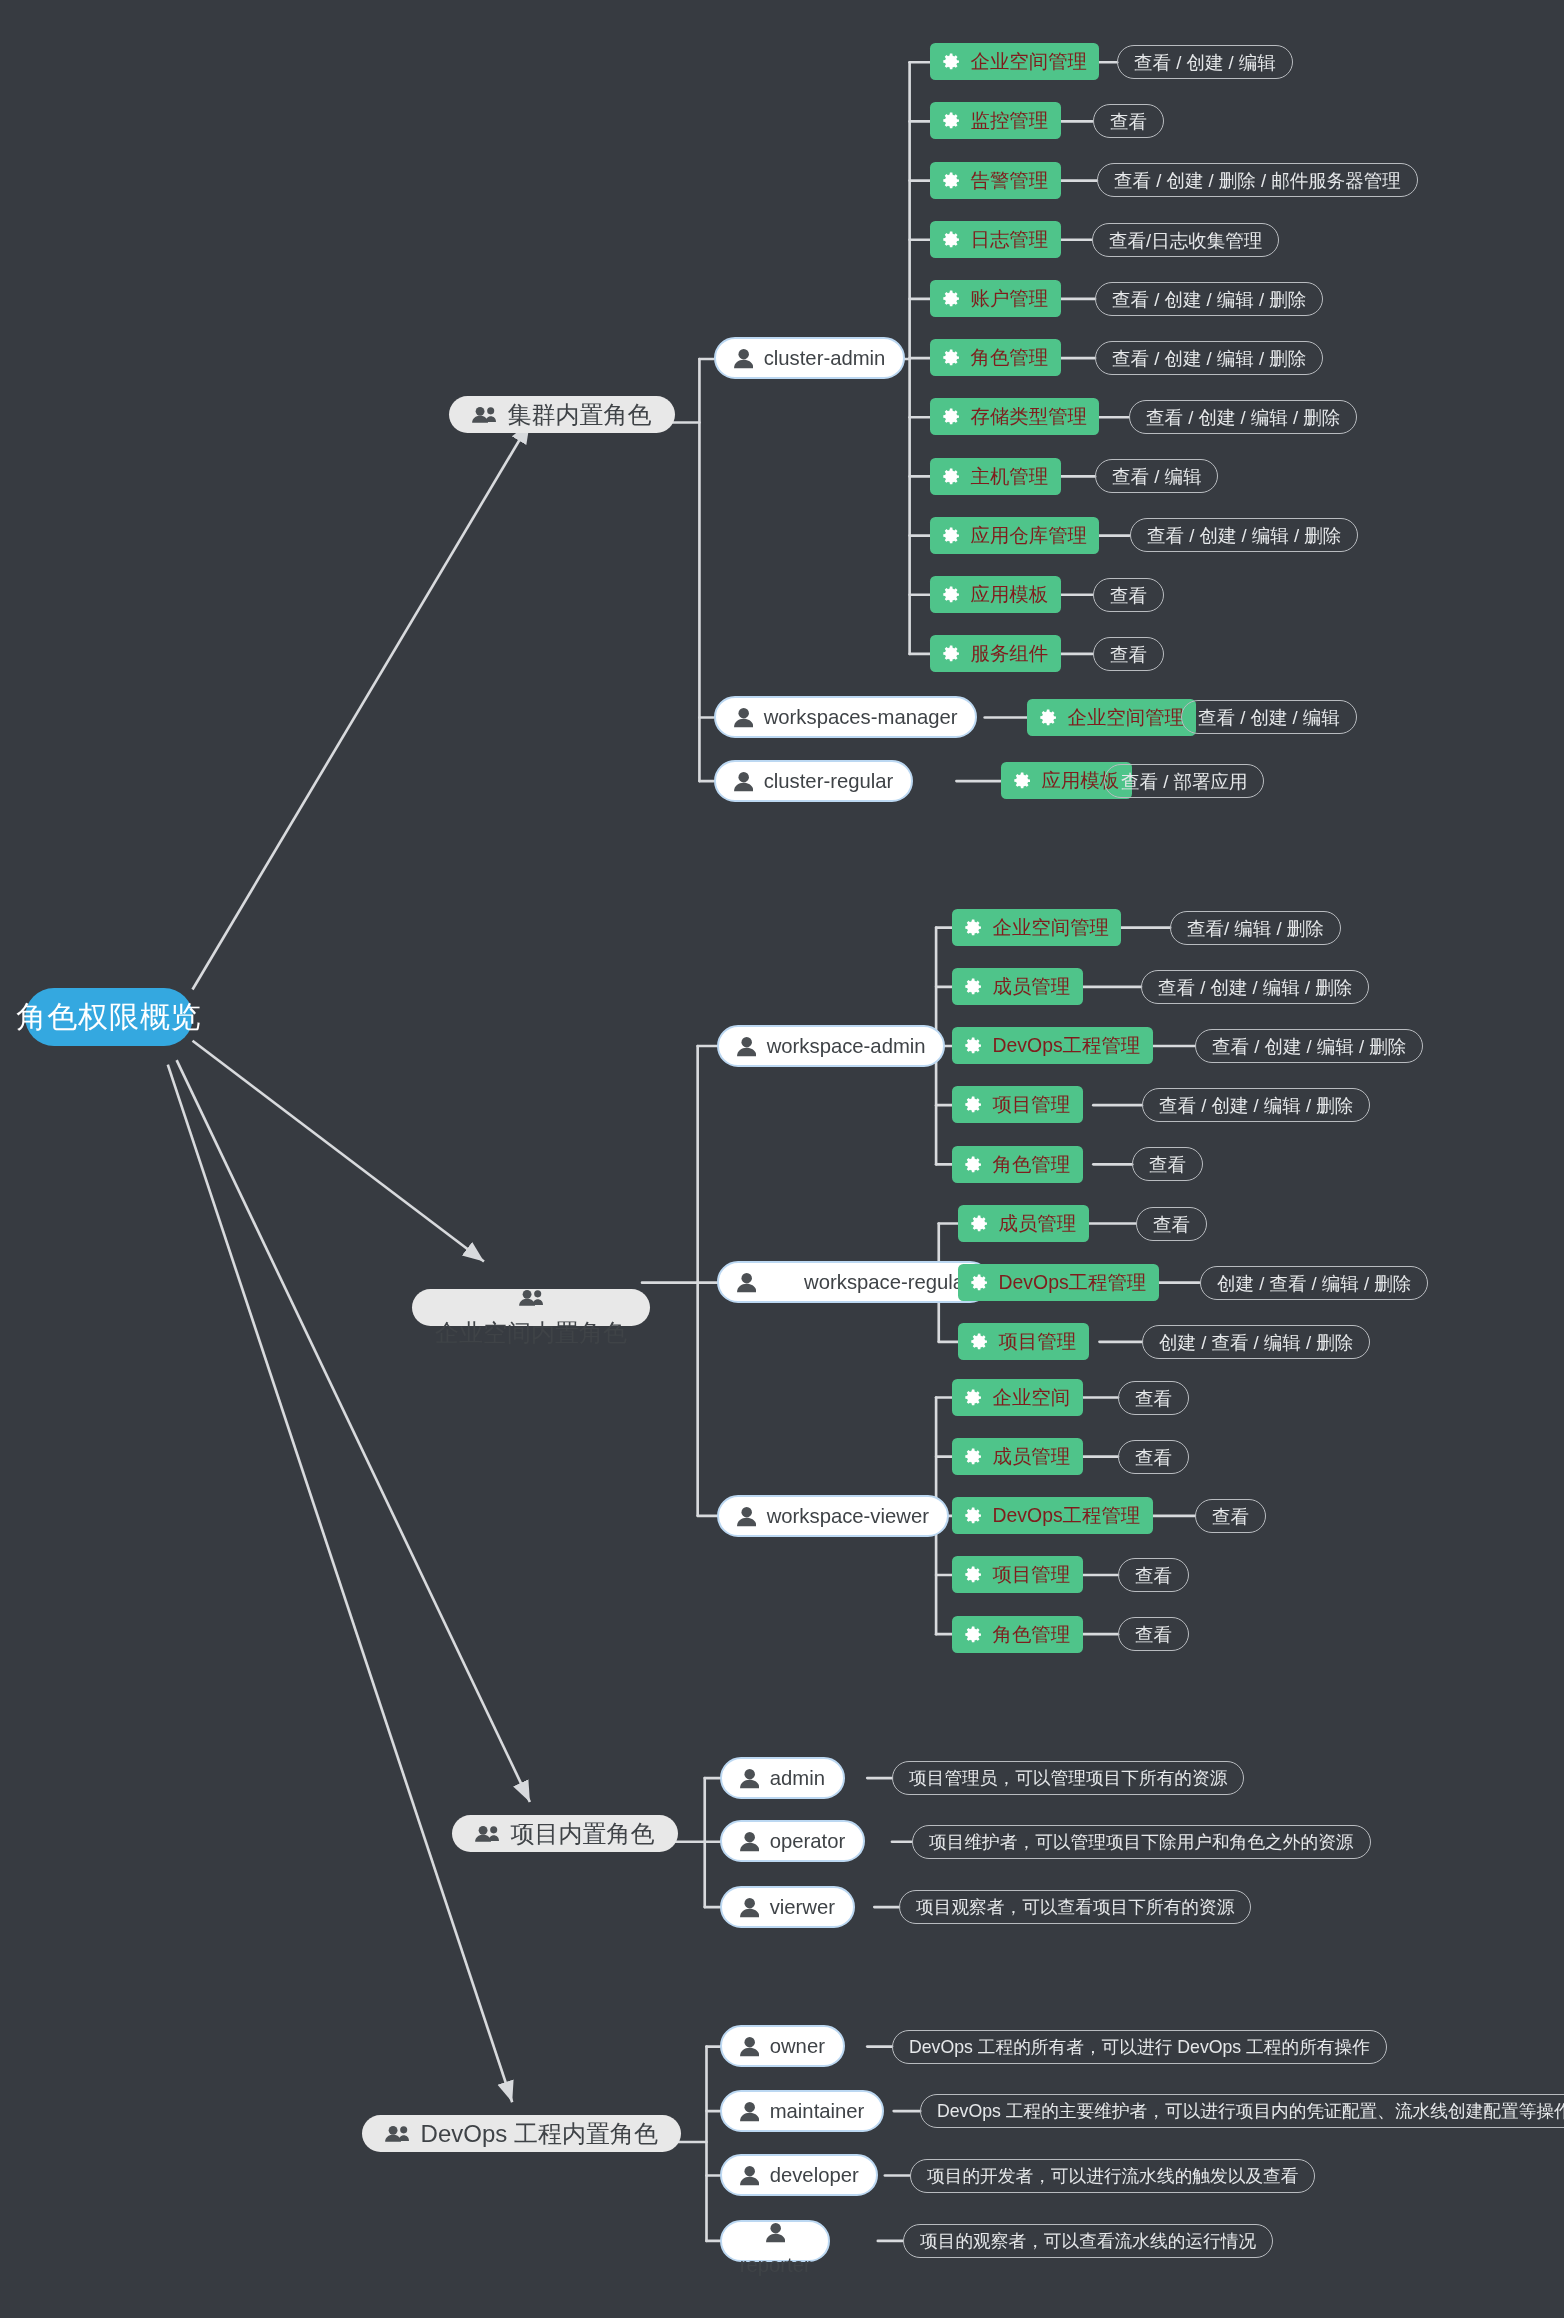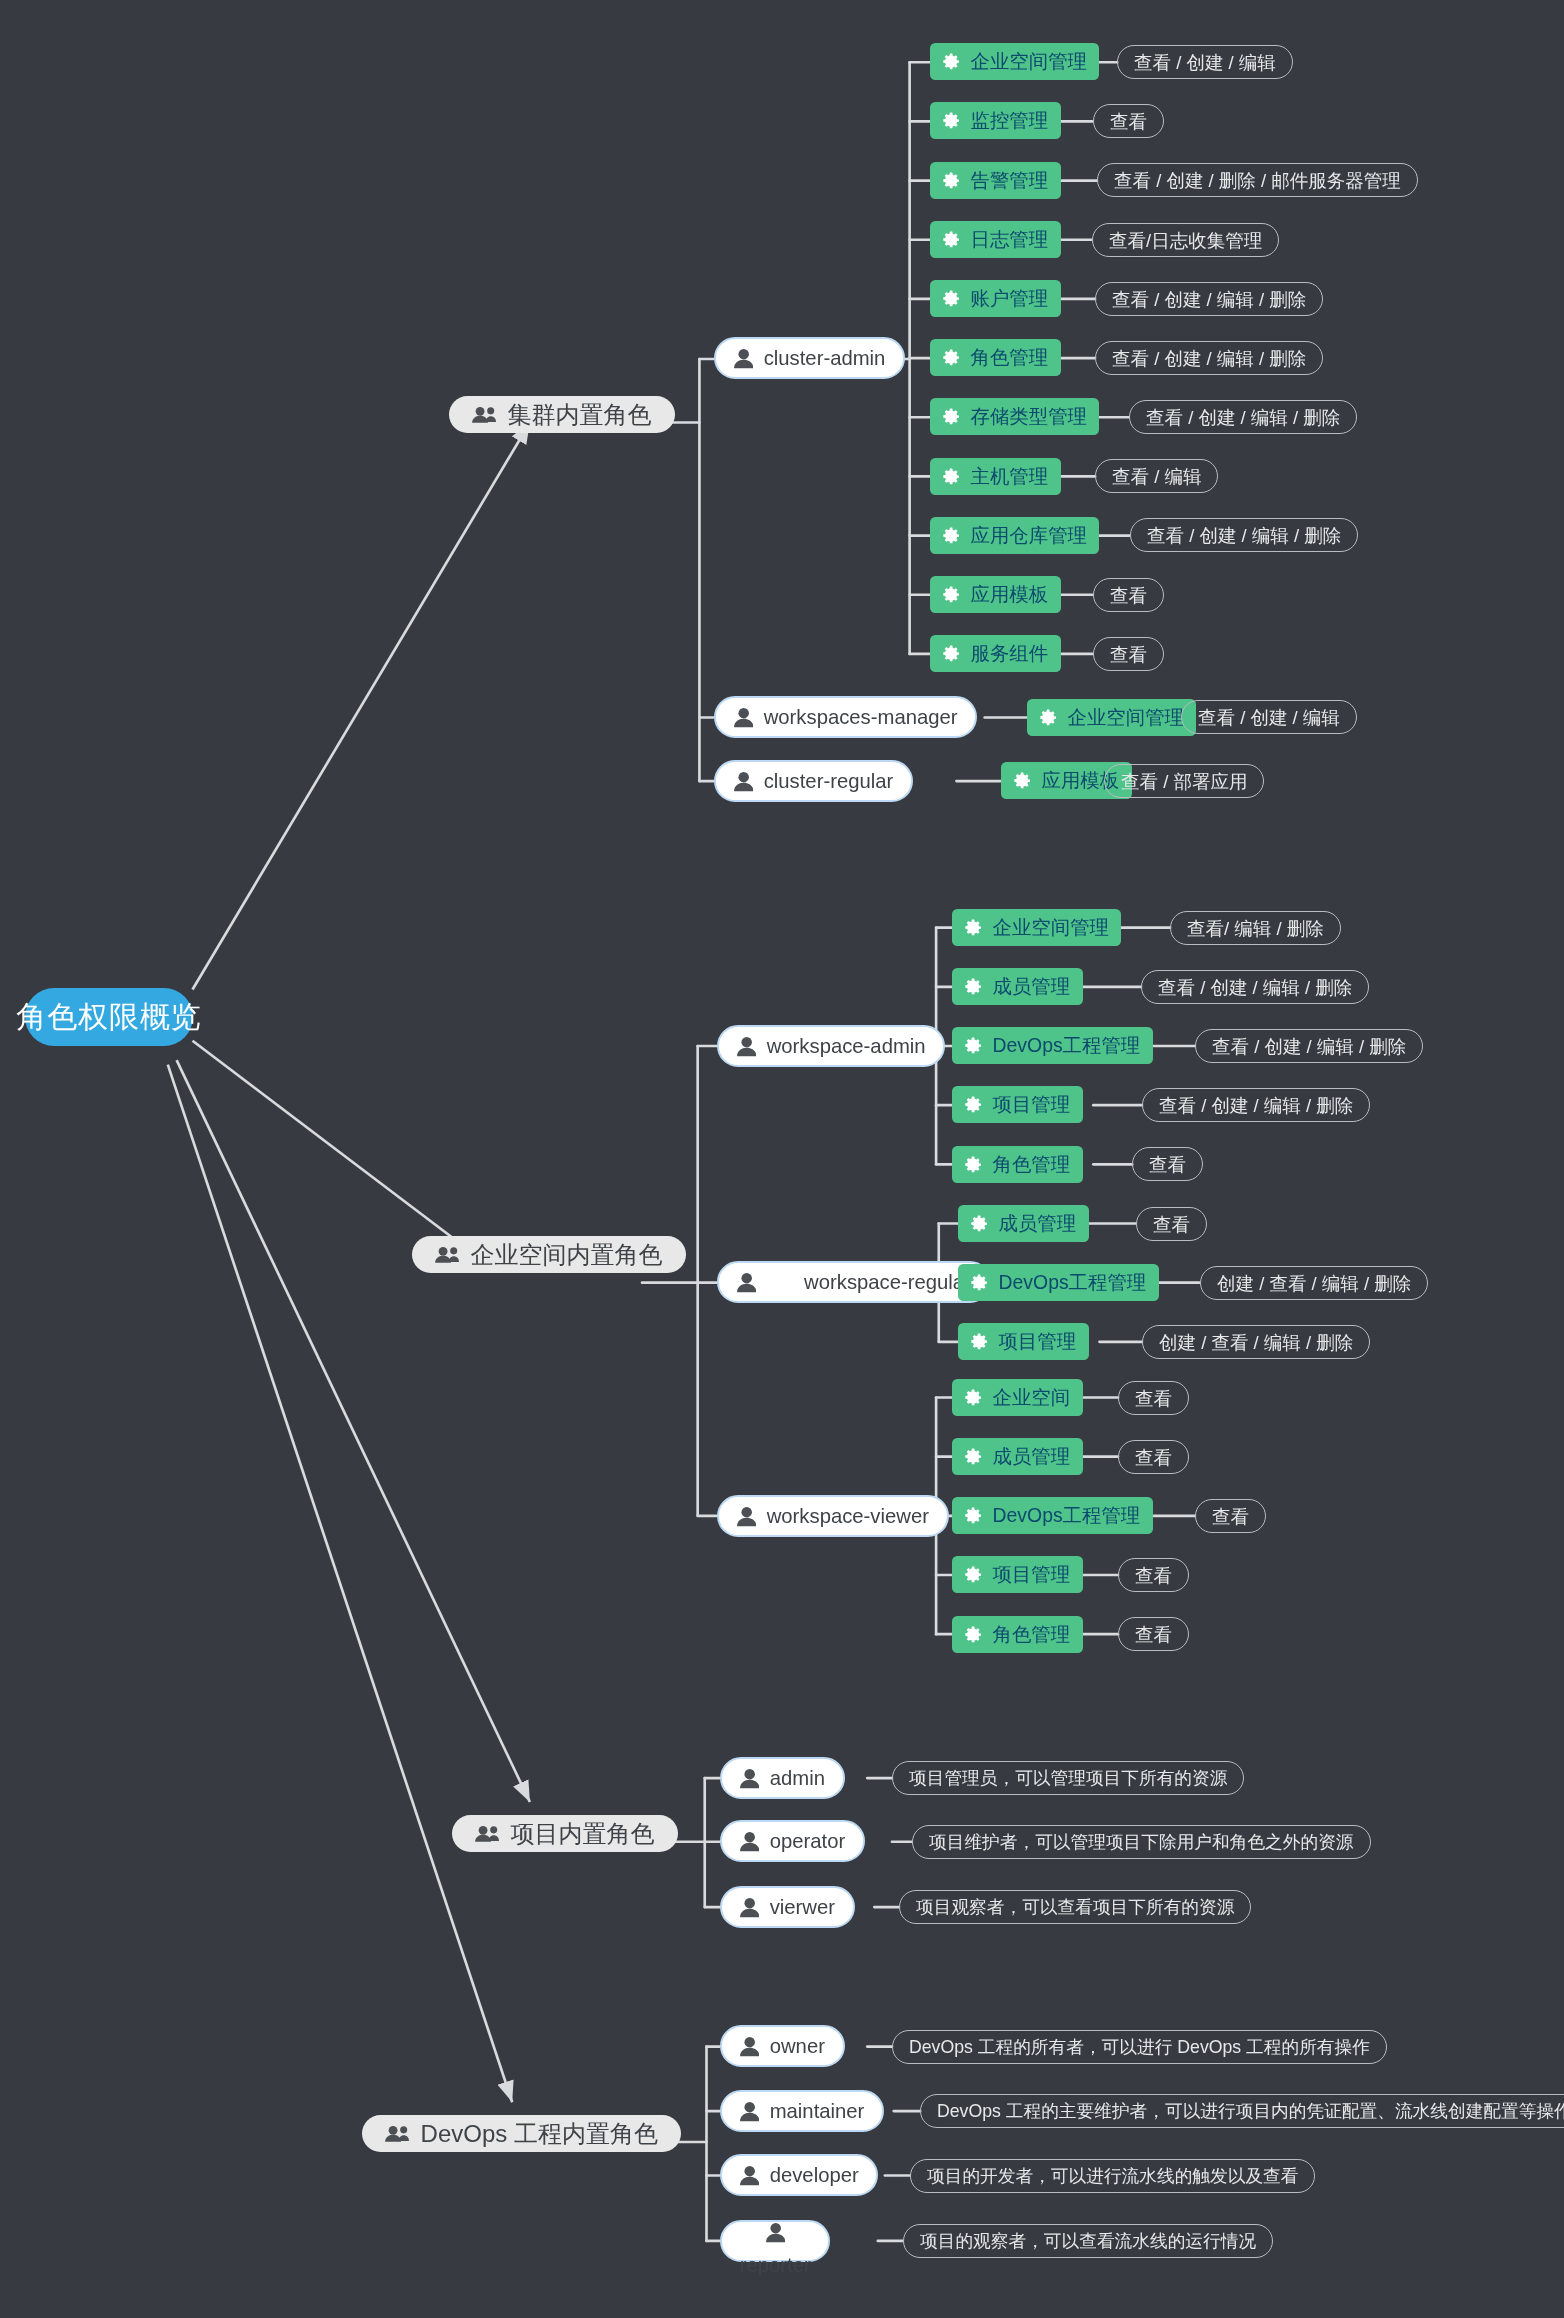--- a/index.html
+++ b/index.html
@@ -30,21 +30,21 @@
   .cat .ico{display:inline-flex;align-items:center;}
 
   
   .role{
     background:#ffffff;color:#3f4347;border:2.6px solid #bcd8f2;border-radius:23px;
     font-size:20.3px;height:42px;padding:0 17.7px;gap:10.6px;
   }
 
   
   .res{
-    background:#4fc48a;color:#0c4a6e;border-radius:5.3px;
+    background:#4fc48a;color:#7f1d1d;border-radius:5.3px;
     font-size:19.4px;height:37px;padding:0 12.4px;gap:8.8px;
   }
 
   
   .perm{
     background:transparent;color:#e6e8ea;border:1.3px solid #b9bcc0;border-radius:19.4px;
     font-size:18.5px;height:34px;padding:0 16px;justify-content:center;
   }
   
   .perm.desc{font-size:17.7px;}
@@ -184,21 +184,21 @@
     <svg width="25" height="17.7" viewBox="0 0 28 20">
           <circle cx="9" cy="6" r="5" fill="#4c5054"></circle>
           <path d="M0 19c0-5 4-8 9-8s9 3 9 8z" fill="#4c5054"></path>
           <circle cx="21" cy="5.5" r="4" fill="#4c5054"></circle>
           <path d="M15.5 18c0-4 2.6-6.4 5.6-6.4S27 14 27 18z" fill="#4c5054"></path>
         </svg>
   </span>
   <span>集群内置角色</span>
 </div>
 
-<div class="node cat" style="left:412px;top:1236px;">
+<div class="node cat" style="left:412px;top:1289px;flex-direction:column;">
   <span class="ico users">
     <svg width="25" height="17.7" viewBox="0 0 28 20">
           <circle cx="9" cy="6" r="5" fill="#4c5054"></circle>
           <path d="M0 19c0-5 4-8 9-8s9 3 9 8z" fill="#4c5054"></path>
           <circle cx="21" cy="5.5" r="4" fill="#4c5054"></circle>
           <path d="M15.5 18c0-4 2.6-6.4 5.6-6.4S27 14 27 18z" fill="#4c5054"></path>
         </svg>
   </span>
   <span>企业空间内置角色</span>
 </div>

